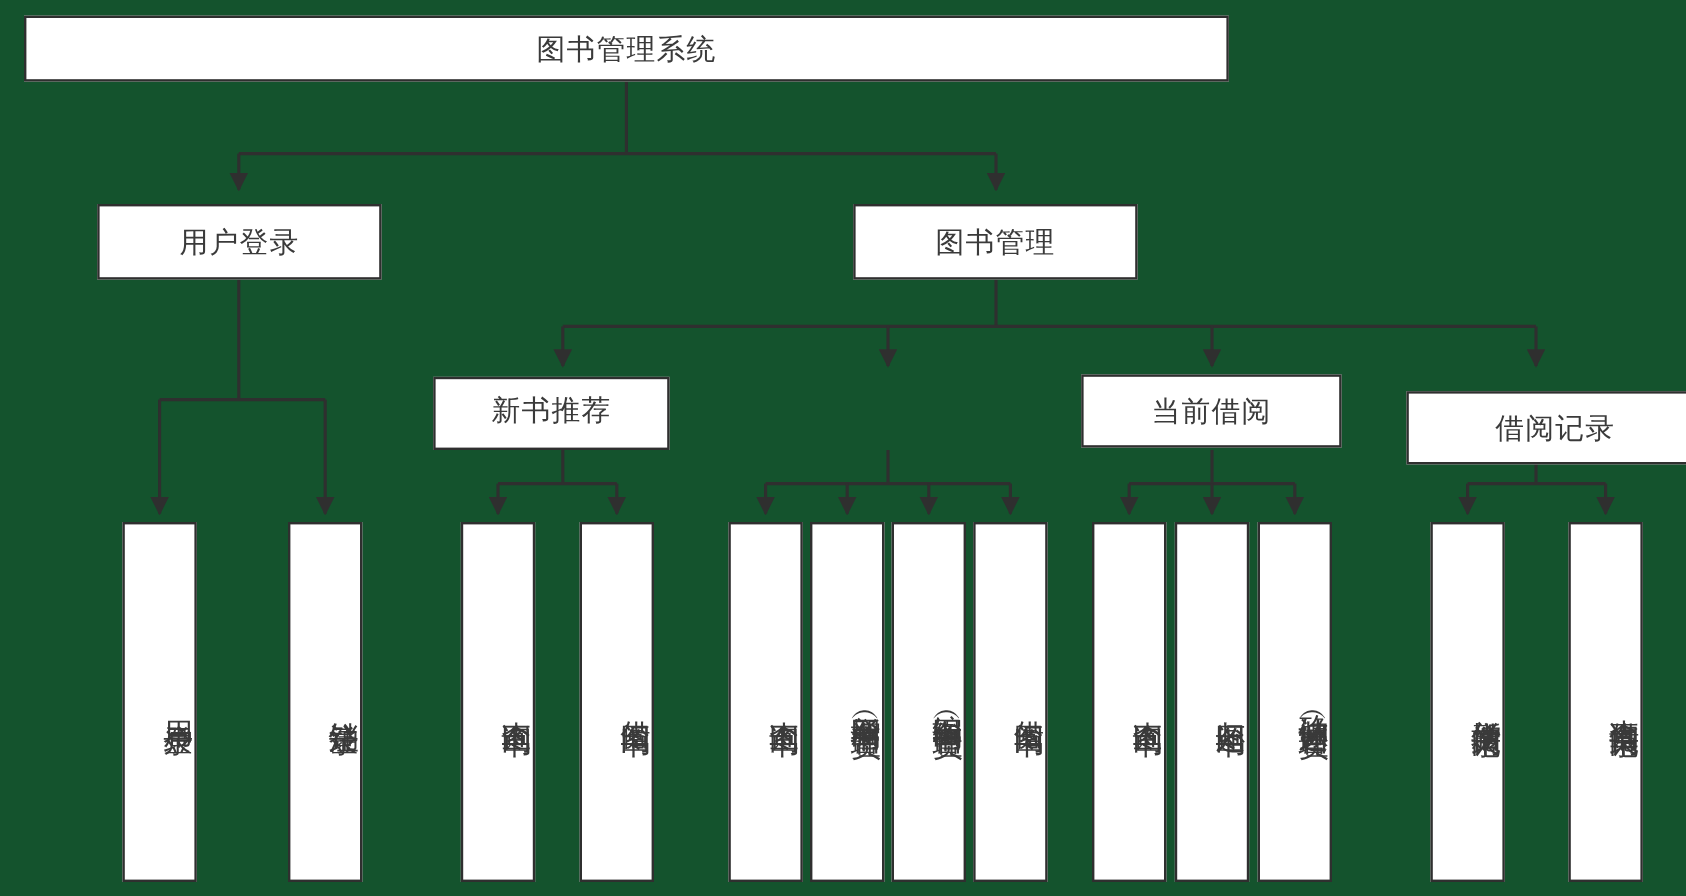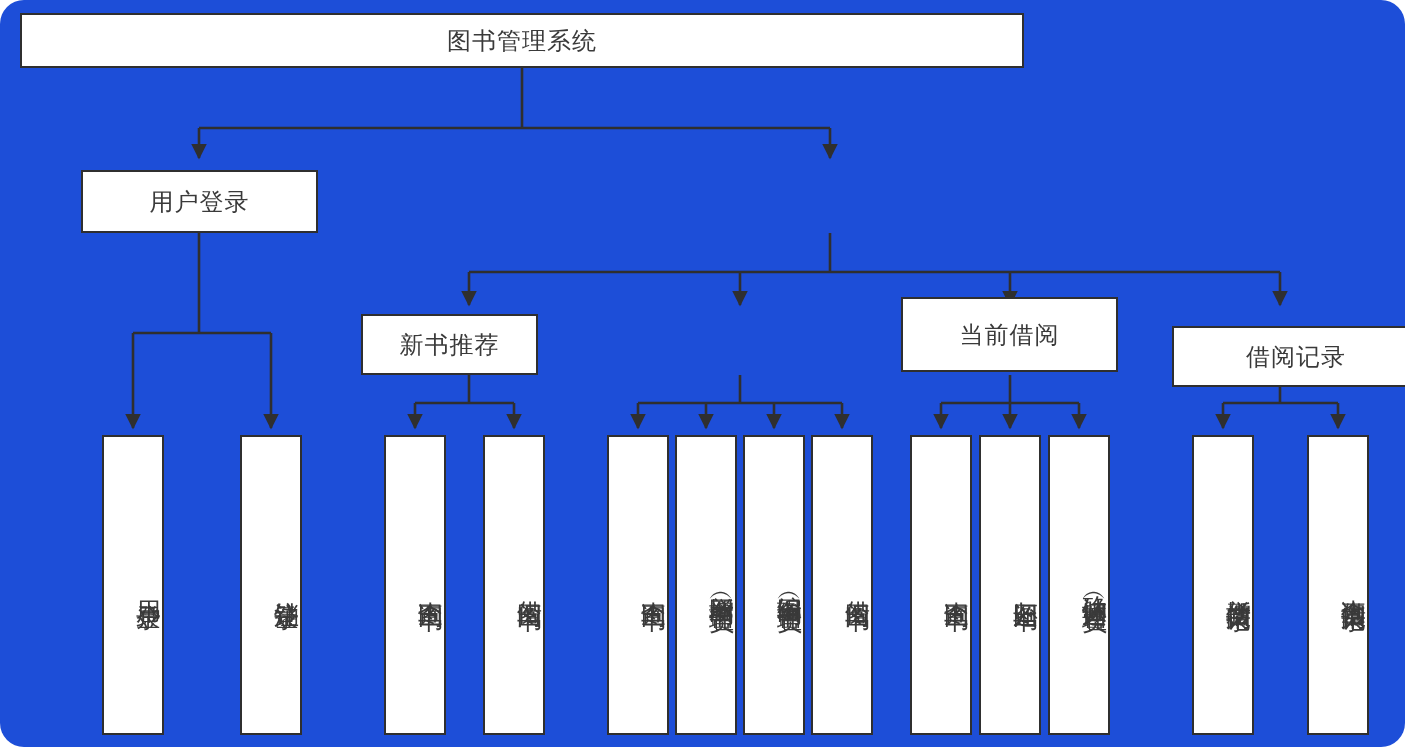--- a/index.html
+++ b/index.html
@@ -7,23 +7,22 @@
     padding: 0;
     background: #ffffff;
   }
   body {
     font-family: "DejaVu Sans", "Liberation Sans", sans-serif;
   }
   #canvas {
     position: relative;
     width: 1405px;
     height: 747px;
-    background: #1d4ed8;
+    background: #14532d;
     overflow: hidden;
-    border-radius: 24px;
   }
   svg#edges {
     position: absolute;
     left: 0;
     top: 0;
     width: 1405px;
     height: 747px;
   }
   .node {
     position: absolute;
@@ -120,25 +119,26 @@
       <path d="M 1223 403 L 1338 403"></path>
       <path d="M 1223 403 L 1223 428" marker-end="url(#arrow)"></path>
       <path d="M 1338 403 L 1338 428" marker-end="url(#arrow)"></path>
     </g>
   </svg>
 
   <div class="node h" style="left:20px; top:13px; width:1004px; height:55px;">图书管理系统</div>
 
   <div class="node h" style="left:81px; top:170px; width:237px; height:63px;">用户登录</div>
 
+  <div class="node h" style="left:711px; top:170px; width:237px; height:63px;">图书管理</div>
 
-  <div class="node h" style="left:361px; top:314px; width:177px; height:61px;">新书推荐</div>
+  <div class="node h" style="left:361px; top:314px; width:197px; height:61px;font-family:Liberation Mono, monospace;">新书推荐</div>
 
 
-  <div class="node h" style="left:901px; top:297px; width:217px; height:75px;">当前借阅</div>
+  <div class="node h" style="left:901px; top:312px; width:217px; height:61px;">当前借阅</div>
 
   <div class="node h" style="left:1172px; top:326px; width:248px; height:61px;">借阅记录</div>
 
   <div class="node v" style="left:102px; top:435px; width:62px; height:300px;">
     <span class="vtext">用户登录</span>
   </div>
 
   <div class="node v" style="left:240px; top:435px; width:62px; height:300px;">
     <span class="vtext">注销登录</span>
   </div>

